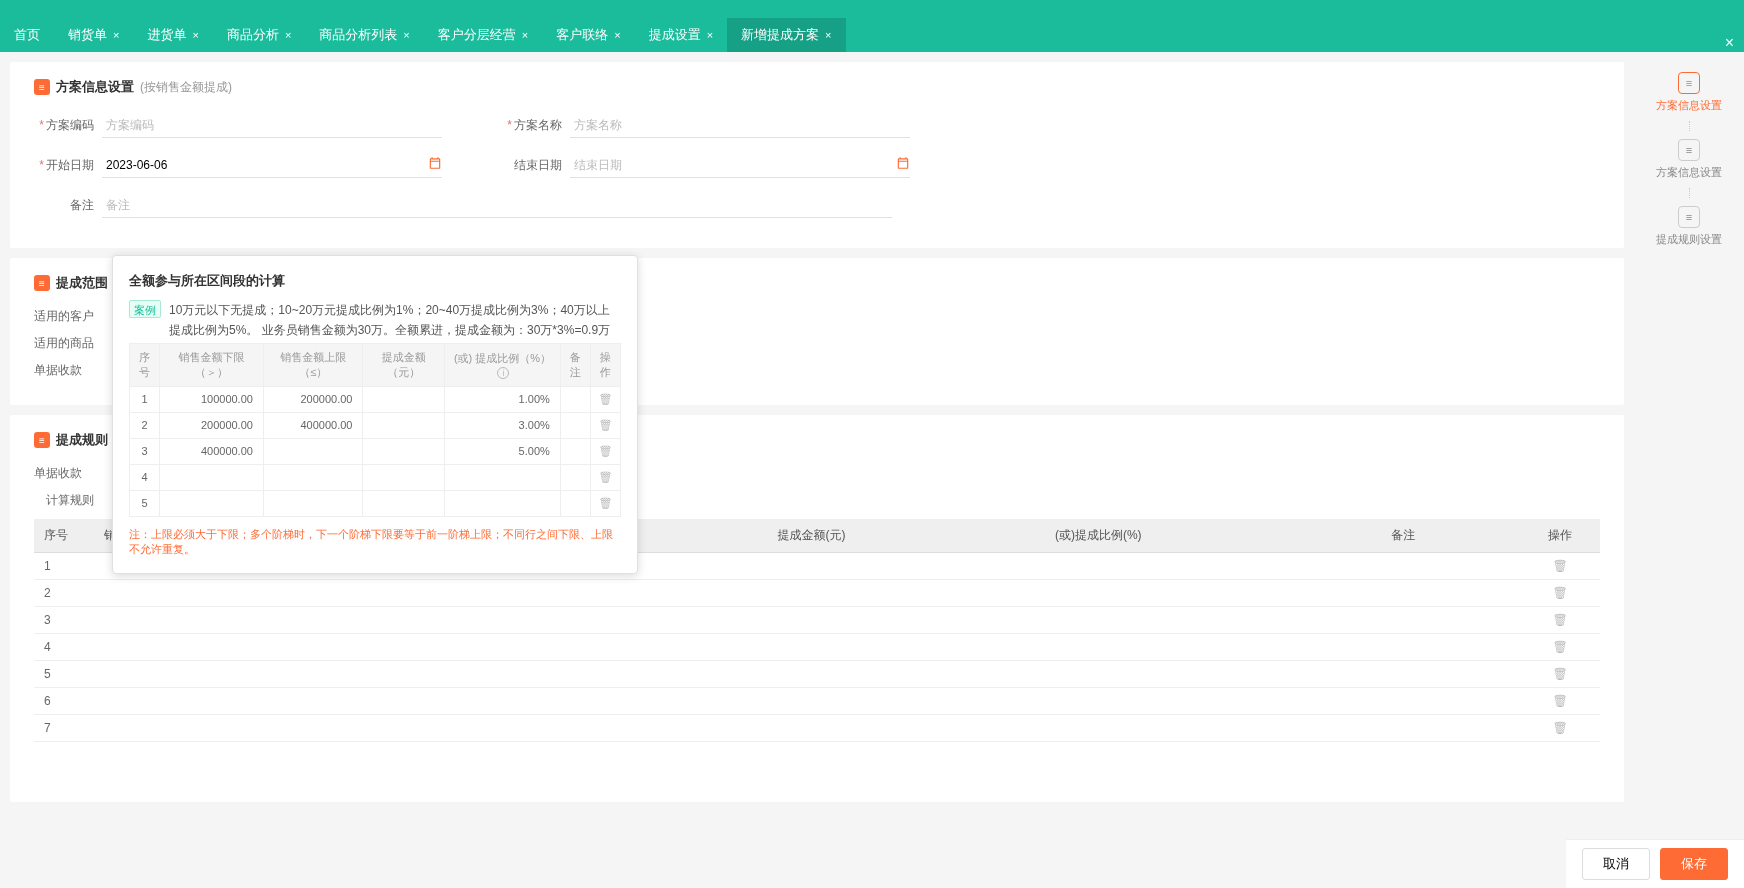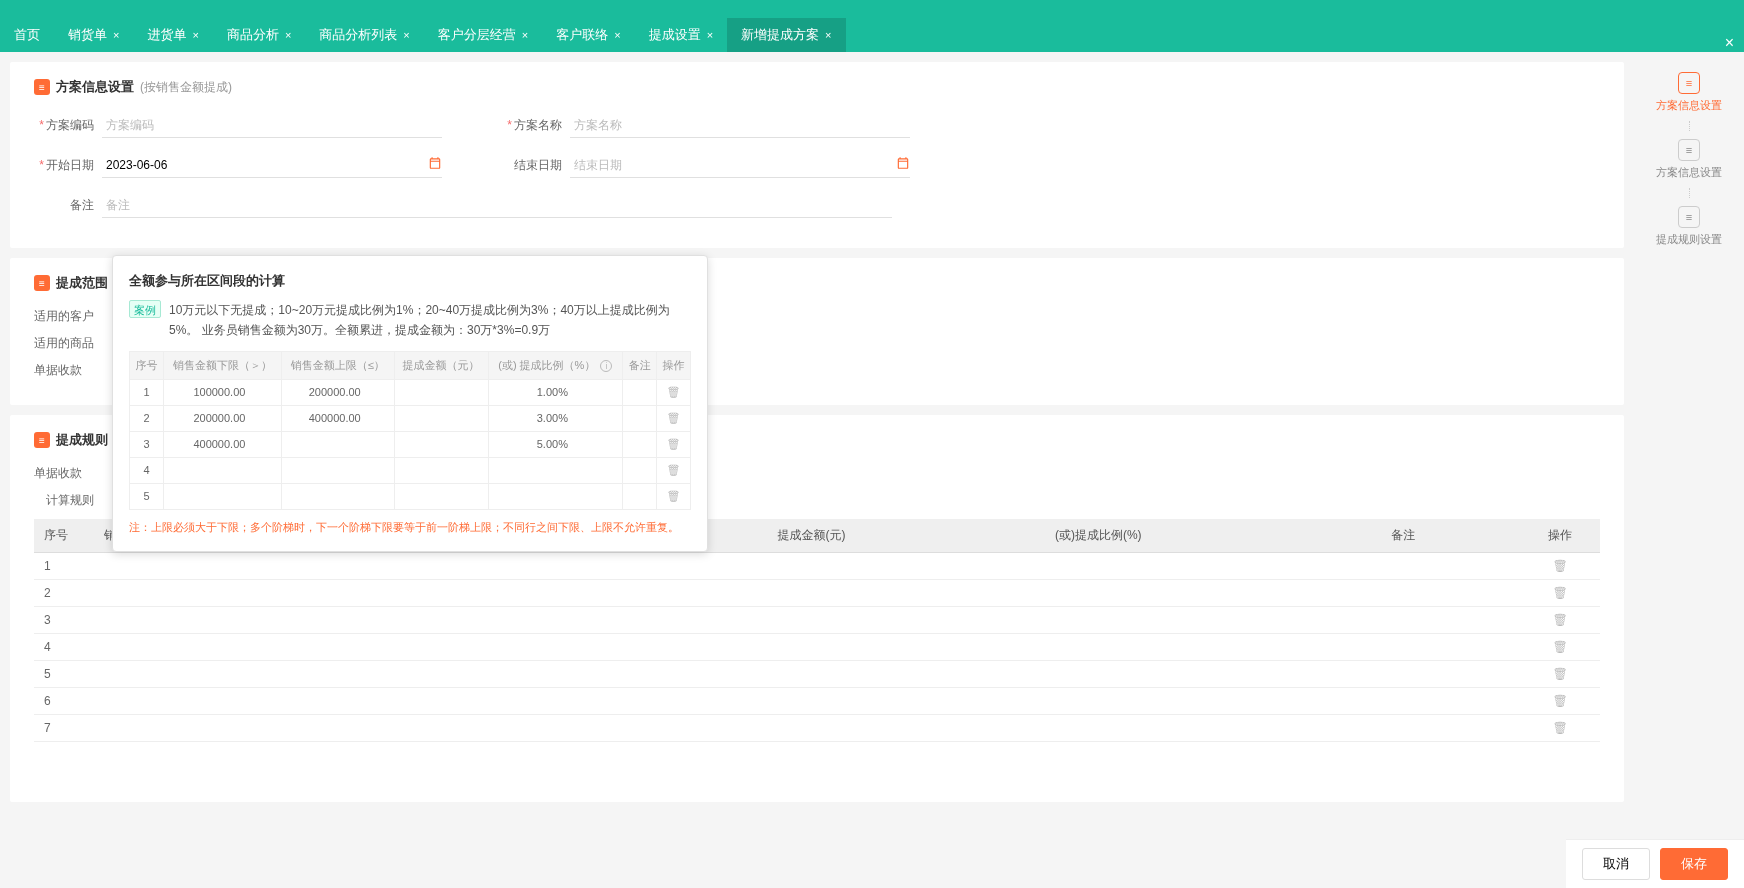--- a/index.html
+++ b/index.html
@@ -33,29 +33,29 @@
 
 .side-row { margin-bottom: 10px; color: #666; font-size: 12px; }
 
 .radio-row { display: flex; align-items: center; gap: 20px; margin-bottom: 0; }
 .radio-row label.lbl { width: 60px; text-align: right; color: #666; }
 .radio-item { display: flex; align-items: center; gap: 4px; cursor: pointer; }
 .radio-item input { accent-color: #ff6b35; }
 .info-icon { display:inline-flex; width:12px; height:12px; border:1px solid #bbb; border-radius:50%; align-items:center; justify-content:center; font-size:9px; color:#bbb; margin-left:2px;}
 
 
-.tip-pop { position: absolute; top: 255px; left: 112px; width: 596px; background: #fff; border: 1px solid #e0e0e0; box-shadow: 0 2px 10px rgba(0,0,0,.15); border-radius: 4px; padding: 16px; z-index: 10; font-size: 12px; color: #555; }
+.tip-pop { position: absolute; top: 255px; left: 112px; width: 526px; background: #fff; border: 1px solid #e0e0e0; box-shadow: 0 2px 10px rgba(0,0,0,.15); border-radius: 4px; padding: 16px; z-index: 10; font-size: 12px; color: #555; }
 .tip-pop h4 { font-size: 13px; font-weight: bold; margin-bottom: 10px; color: #333; }
-.tip-body { display: flex; gap: 8px; margin-bottom: 10px; }
+.tip-body { display: flex; gap: 8px; margin-bottom: 2px; }
 .tip-tag { background: #e6fff5; color: #1abc9c; border: 1px solid #a7e9d4; padding: 1px 4px; border-radius: 2px; font-size: 11px; flex-shrink: 0; height: 18px; line-height: 16px; }
 .tip-body p { line-height: 1.7; }
 .tip-table { width: 100%; border-collapse: collapse; font-size: 11px; margin-bottom: 10px; }
 .tip-table th { background: #f5f5f5; color: #999; font-weight: normal; padding: 6px 4px; border: 1px solid #eee; text-align: center; }
 .tip-table td { padding: 6px 4px; border: 1px solid #eee; text-align: center; color: #666; }
-.tip-table td.r { text-align: center; padding-right: 10px; }
+.tip-table td.r { text-align: right; padding-right: 10px; }
 .tip-note { color: #ff6b35; font-size: 11px; }
 .del-ico { color: #bbb; cursor: pointer; }
 
 
 .main-table { width: 100%; border-collapse: collapse; font-size: 12px; margin-top:10px;}
 .main-table th { background: #efefef; color: #555; font-weight: normal; padding: 8px 10px; text-align: left; border-bottom: 1px solid #ddd; }
 .main-table td { padding: 6px 10px; border-bottom: 1px solid #eee; color: #666; height: 24px; }
 .main-table th.op, .main-table td.op { text-align: center; width: 80px; }
 
 

